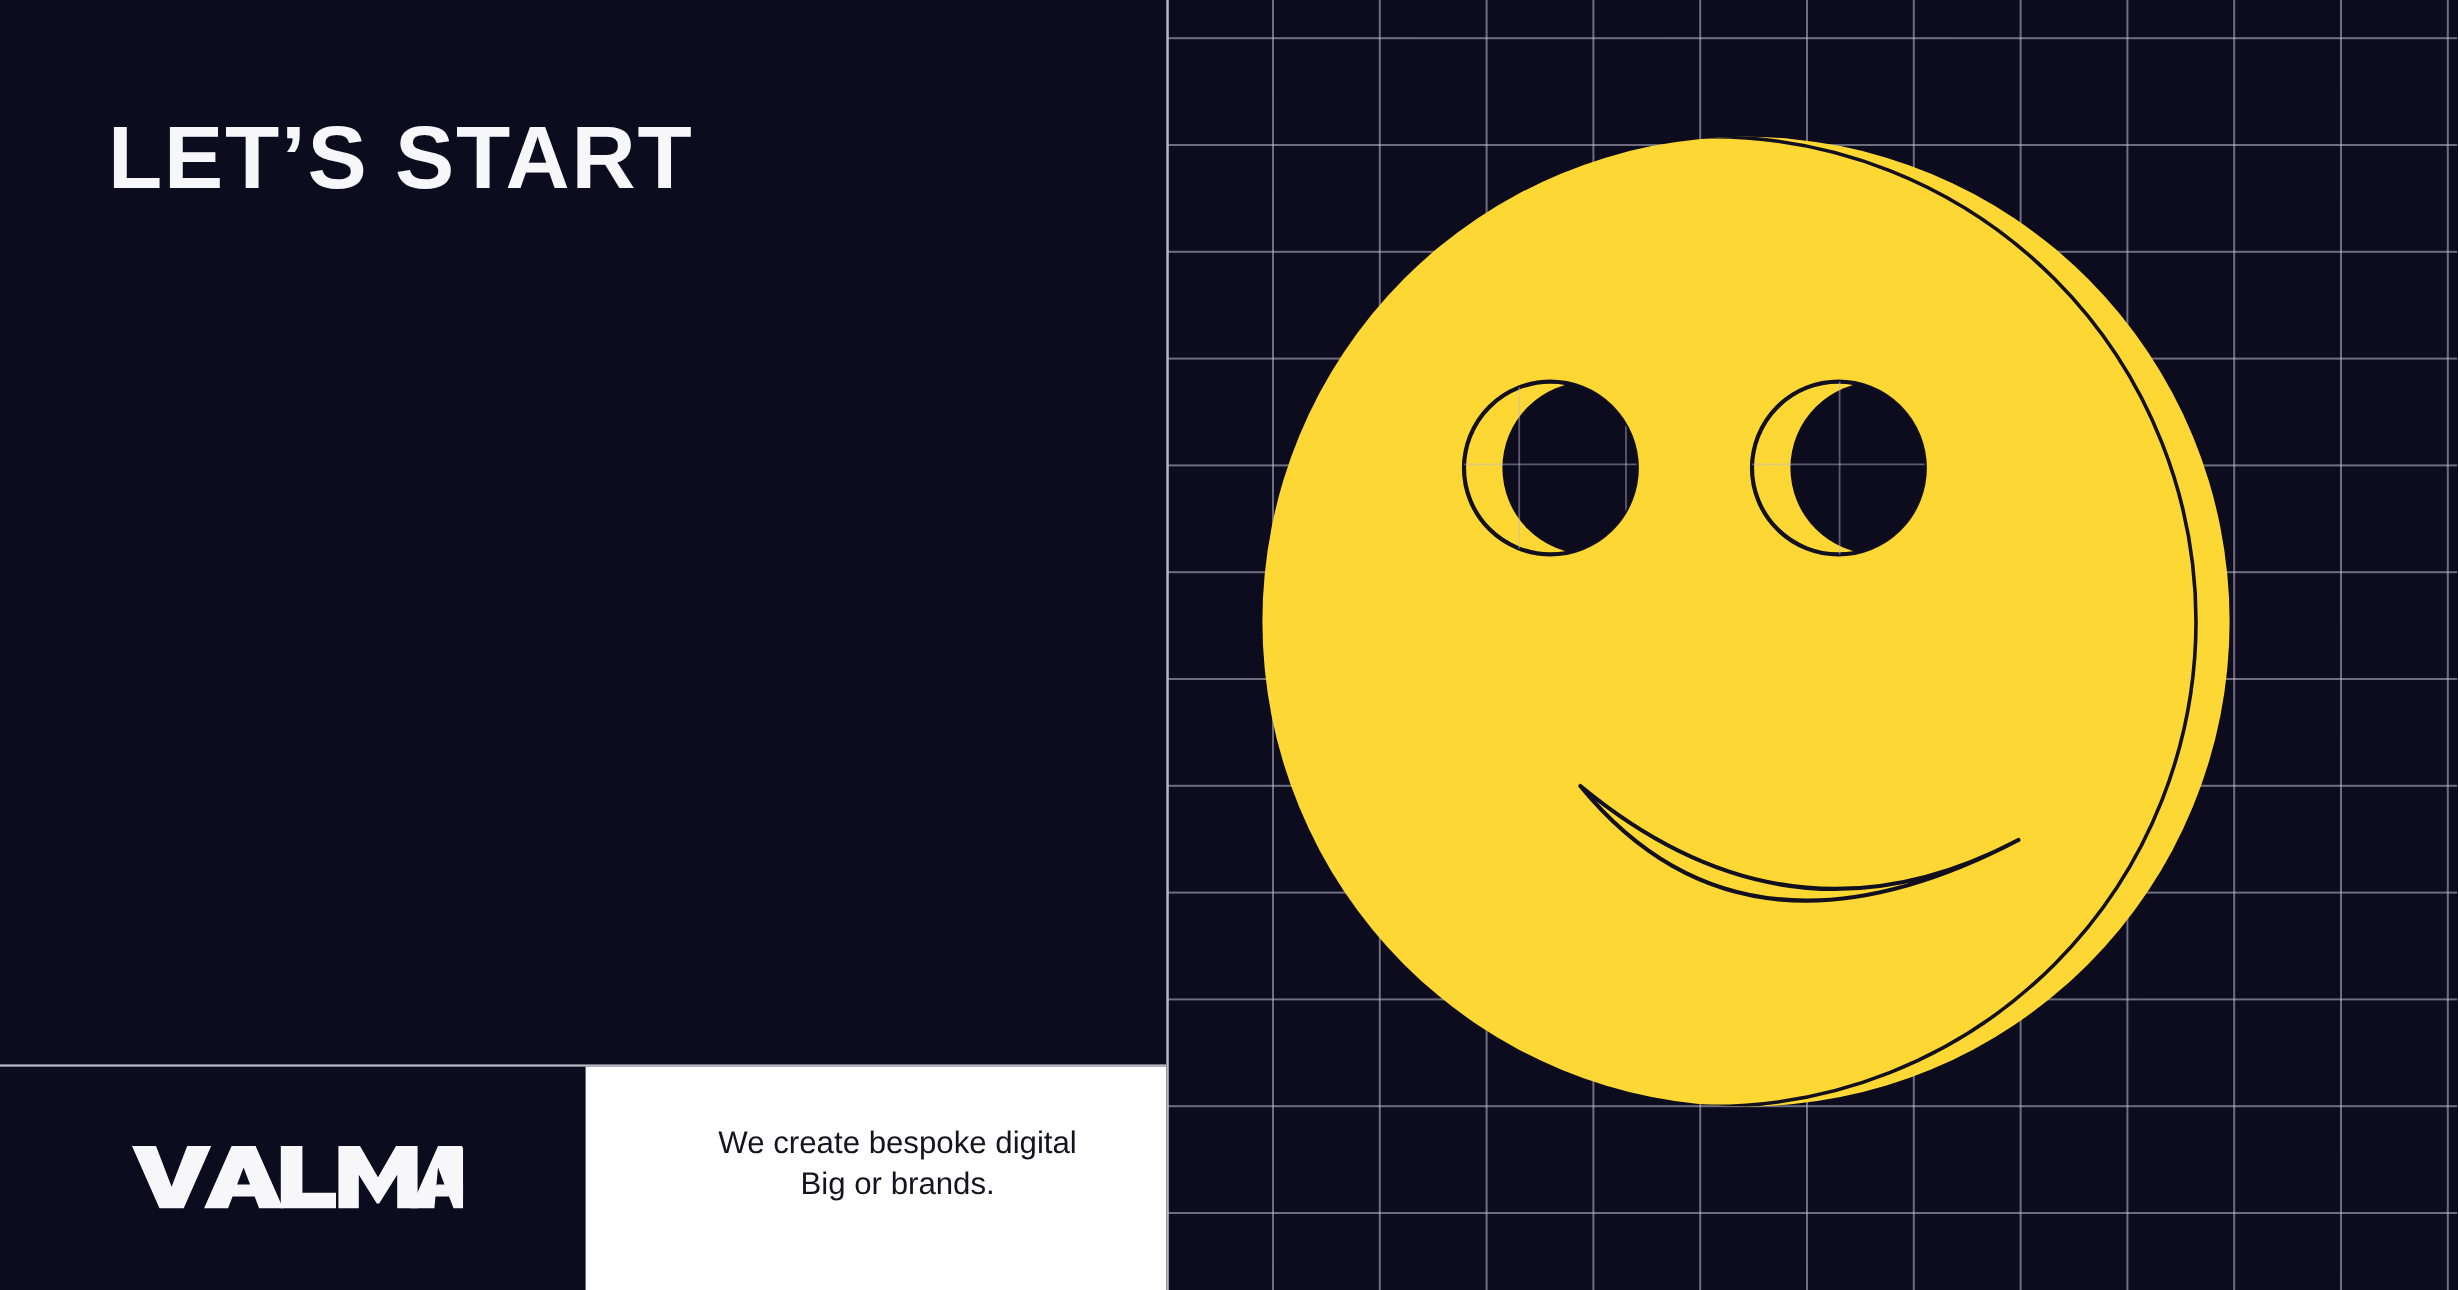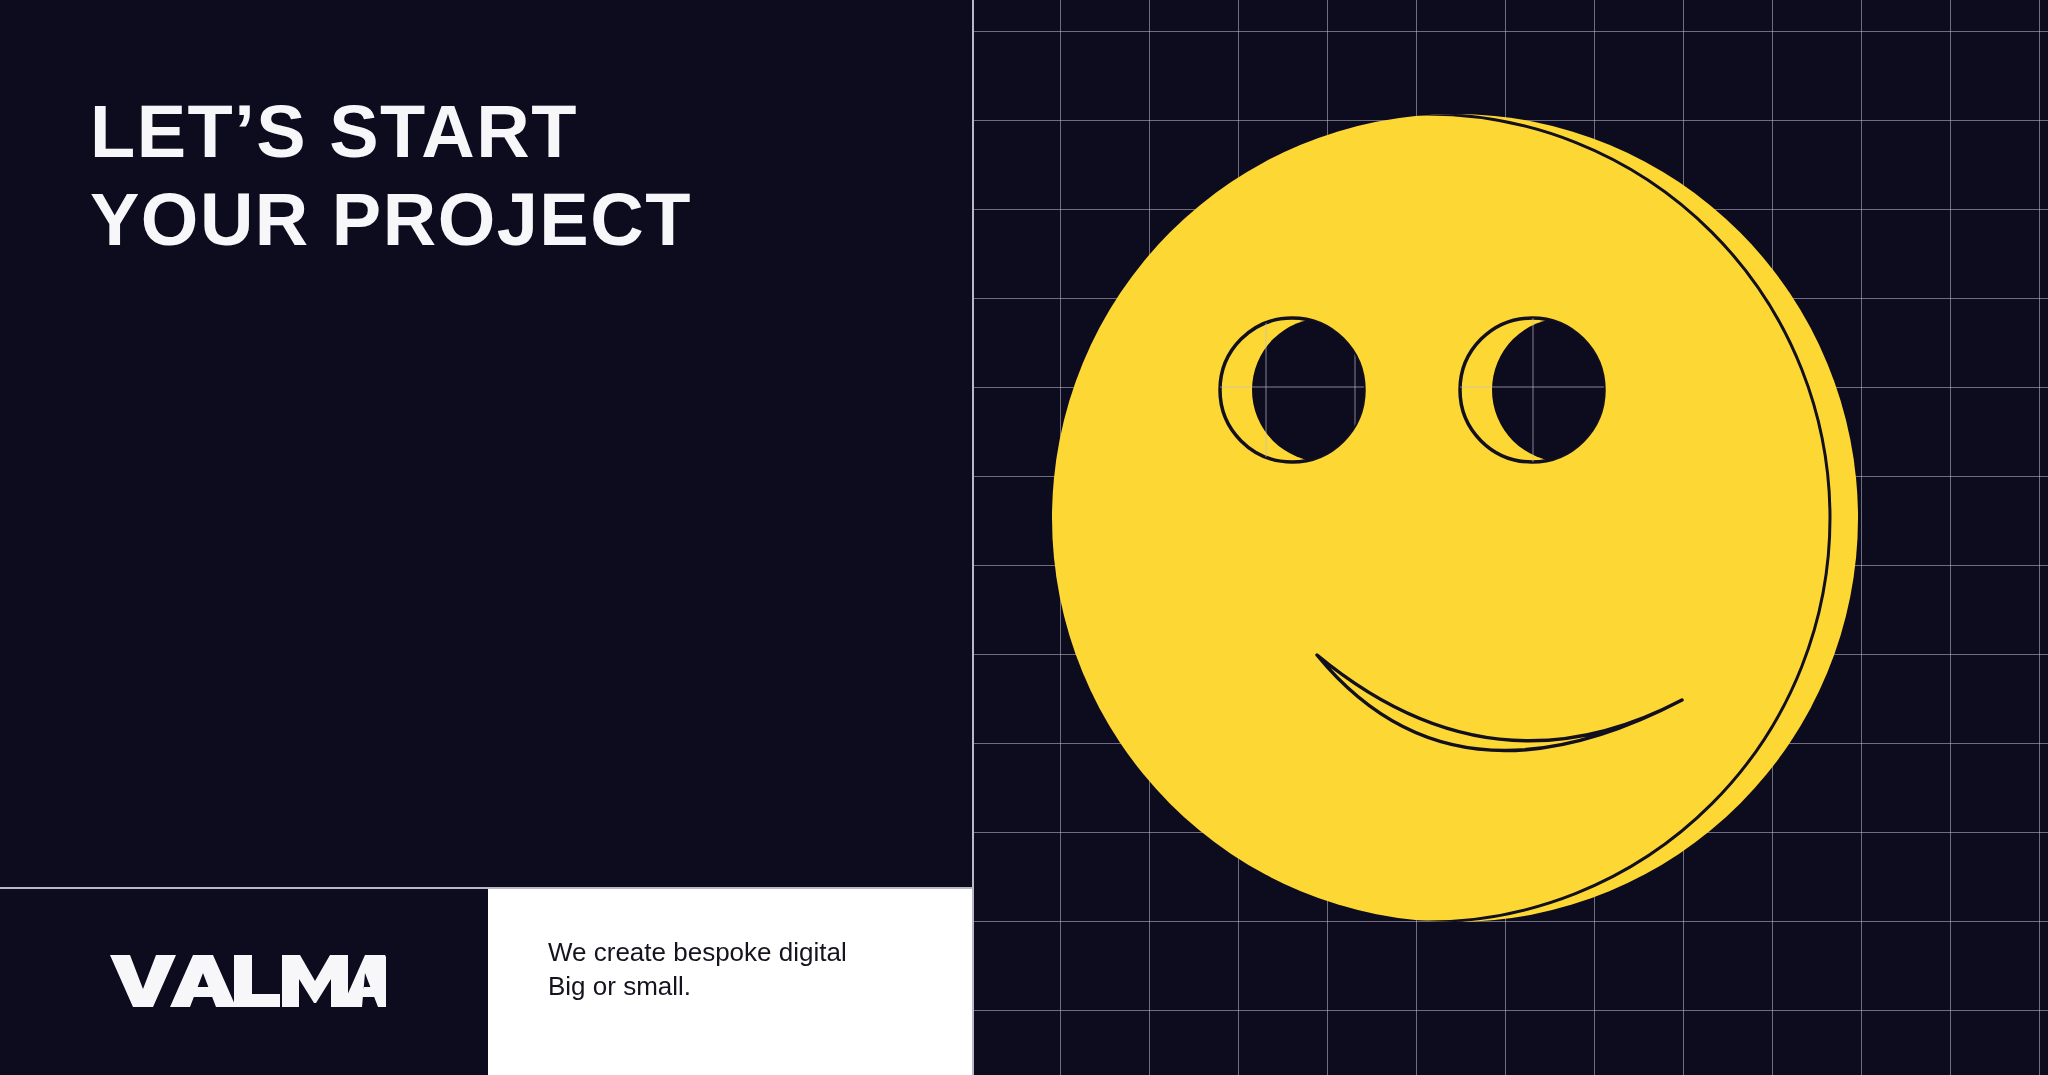--- a/index.html
+++ b/index.html
@@ -90,21 +90,21 @@
     left: 60px;
     top: 46px;
     width: 400px;
     margin: 0;
     color: #15131f;
     font-family: "Liberation Sans", sans-serif;
     font-size: 26px;
     line-height: 34px;
     font-weight: normal;
   }
-  .card-text .ct-line { display: block; white-space: nowrap; }
+  .card-text .ct-line { display: block; white-space: nowrap; text-align: center; }
 
   
   .grid-panel {
     position: absolute;
     left: 972px;
     top: 0;
     width: 1076px;
     height: 1075px;
     background: #0d0b1e;
     overflow: hidden;
@@ -137,21 +137,20 @@
 </style>
 </head>
 <body>
 
 <div class="poster">
 
   <div class="left-panel">
 
     <h1 class="headline">
       <span class="hl-line">LET’S START</span>
-      <span class="hl-line">YOUR PROJECT</span>
     </h1>
 
     <div class="footer-rule"></div>
 
     <div class="logo-area">
       <div class="logo-wrap">
         <svg viewBox="0 0 276 56" width="276" height="56" aria-hidden="true">
           <g fill="#f7f7fa">
 
             <polygon points="0,4 20,4 33,38 46,4 66,4 43,56 23,56"></polygon>
@@ -167,21 +166,21 @@
             <polygon points="254,36 276,36 276,46 250,46"></polygon>
           </g>
         </svg>
       </div>
     </div>
   </div>
 
   <div class="white-card">
     <p class="card-text">
       <span class="ct-line">We create bespoke digital</span>
-      <span class="ct-line">Big or small.</span>
+      <span class="ct-line">Big or brands.</span>
     </p>
   </div>
 
   <div class="grid-panel">
     <div class="grid-lines"></div>
 
     <div class="face-layer">
       <svg viewBox="0 0 1076 1075" width="1076" height="1075" aria-hidden="true">
         <defs>
           <clipPath id="faceClip">

